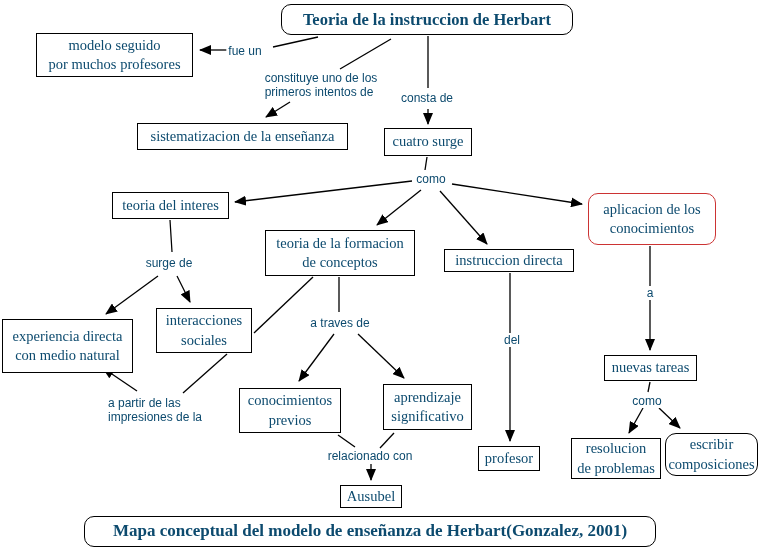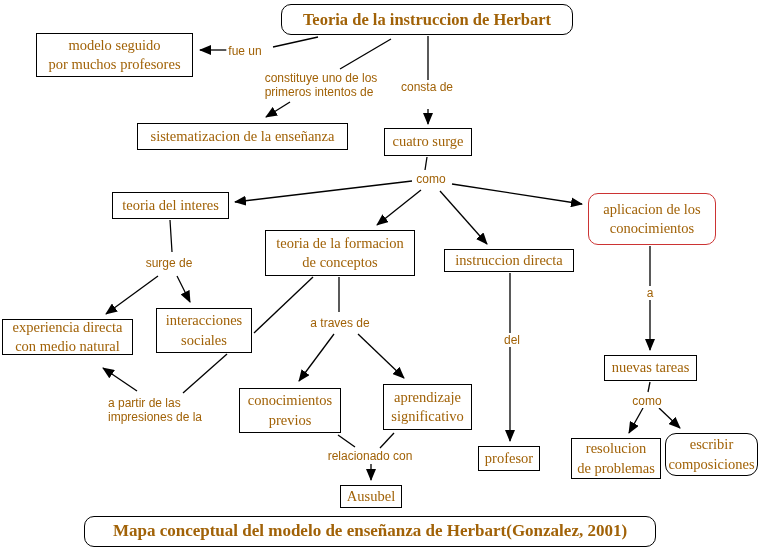--- a/index.html
+++ b/index.html
@@ -1,18 +1,18 @@
 <!DOCTYPE html>
 <html><head>
 <meta charset="utf-8">
 <style>
   html,body { margin:0; padding:0; background:#ffffff; }
   .stage {
     position:relative; width:763px; height:555px; background:#ffffff;
-    font-family:"Liberation Serif", serif; overflow:hidden; color:#a16207;
+    font-family:"Liberation Serif", serif; overflow:hidden; color:#0c4a6e;
   }
   svg.edges { position:absolute; left:0; top:0; width:763px; height:555px; }
   svg.edges line { stroke:#000; stroke-width:1.3; }
   .node {
     position:absolute; box-sizing:border-box; border:1.4px solid #000; background:#fff;
     display:flex; align-items:center; justify-content:center; text-align:center;
     font-size:14.5px; line-height:1.32; white-space:pre-line; padding:0 2px;
   }
   .rounded { border-radius:10px; }
   .title-box { font-weight:bold; font-size:16.5px; border-width:1.8px; }
@@ -77,21 +77,21 @@
   <div class="node" style="left:112px; top:192px; width:117px; height:27px;">teoria del interes</div>
 
   <div class="node" style="left:265px; top:230px; width:150px; height:46px;">teoria de la formacion
 de conceptos</div>
 
   <div class="node" style="left:444px; top:249px; width:130px; height:23px;">instruccion directa</div>
 
   <div class="node rounded red-box" style="left:588px; top:193px; width:128px; height:52px; border-width:1.6px;">aplicacion de los
 conocimientos</div>
 
-  <div class="node" style="left:2px; top:319px; width:131px; height:36px;">experiencia directa
+  <div class="node" style="left:2px; top:319px; width:131px; height:54px;">experiencia directa
 con medio natural</div>
 
   <div class="node" style="left:156px; top:308px; width:96px; height:45px;">interacciones
 sociales</div>
 
   <div class="node" style="left:239px; top:388px; width:102px; height:45px;">conocimientos
 previos</div>
 
   <div class="node" style="left:383px; top:384px; width:89px; height:46px;">aprendizaje
 significativo</div>
@@ -106,21 +106,21 @@
   <div class="node" style="left:665px; top:433px; width:93px; height:43px;border-radius:11px;">escribir
 composiciones</div>
 
   <div class="node" style="left:340px; top:485px; width:62px; height:23px;">Ausubel</div>
 
   <div class="node rounded caption-box" style="left:84px; top:516px; width:572px; height:31px;text-align:center;">Mapa conceptual del modelo de enseñanza de Herbart(Gonzalez, 2001)</div>
 
   <div class="label" style="left:245px; top:44px;">fue un</div>
   <div class="label" style="left:321px; top:71px;">constituye uno de los
 primeros intentos de</div>
-  <div class="label" style="left:427px; top:80px;">consta de</div>
+  <div class="label" style="left:427px; top:91px;">consta de</div>
   <div class="label" style="left:431px; top:172px;">como</div>
   <div class="label" style="left:169px; top:256px;">surge de</div>
   <div class="label" style="left:340px; top:316px;">a traves de</div>
   <div class="label" style="left:155px; top:396px;">a partir de las
 impresiones de la</div>
   <div class="label" style="left:370px; top:449px;">relacionado con</div>
   <div class="label" style="left:512px; top:333px;">del</div>
   <div class="label" style="left:650px; top:286px;">a</div>
   <div class="label" style="left:647px; top:394px;">como</div>
 

